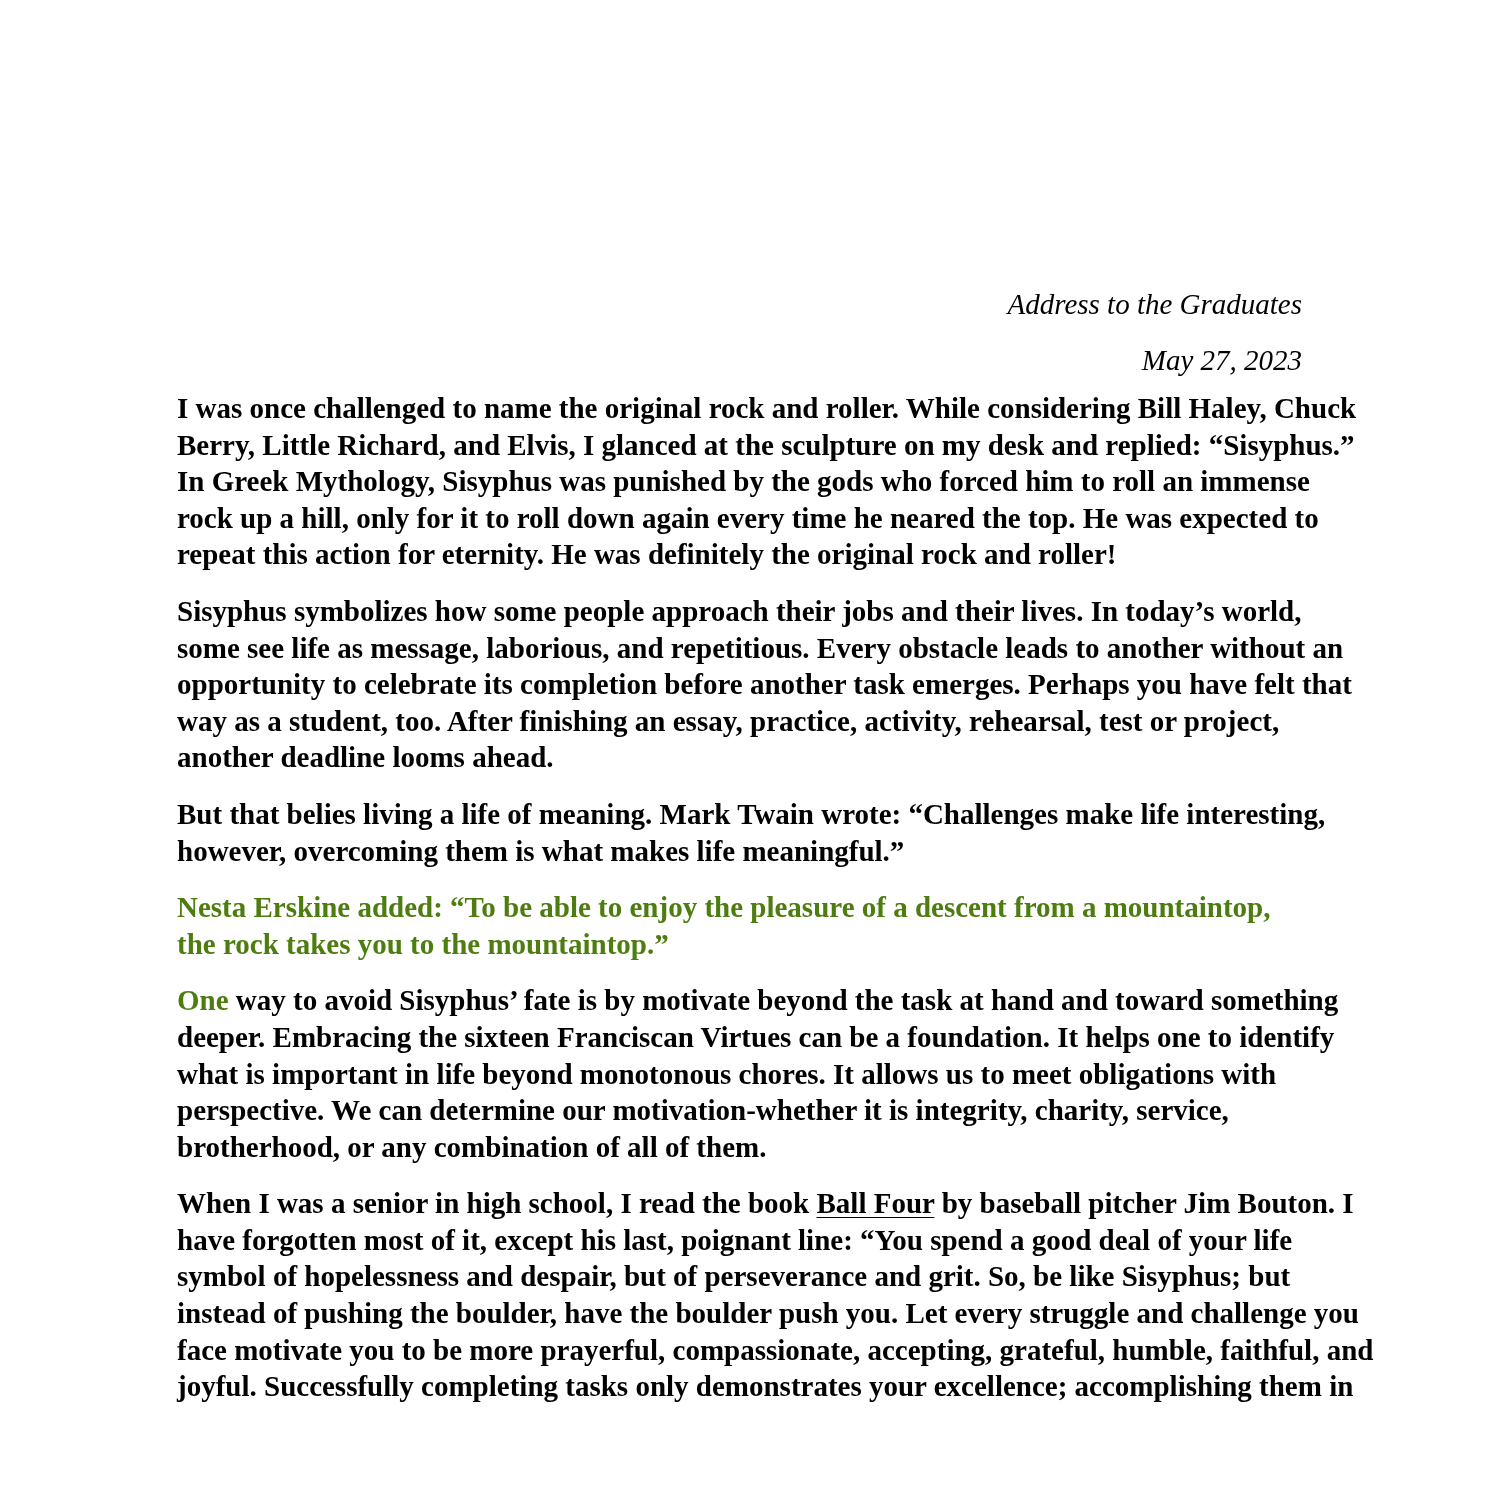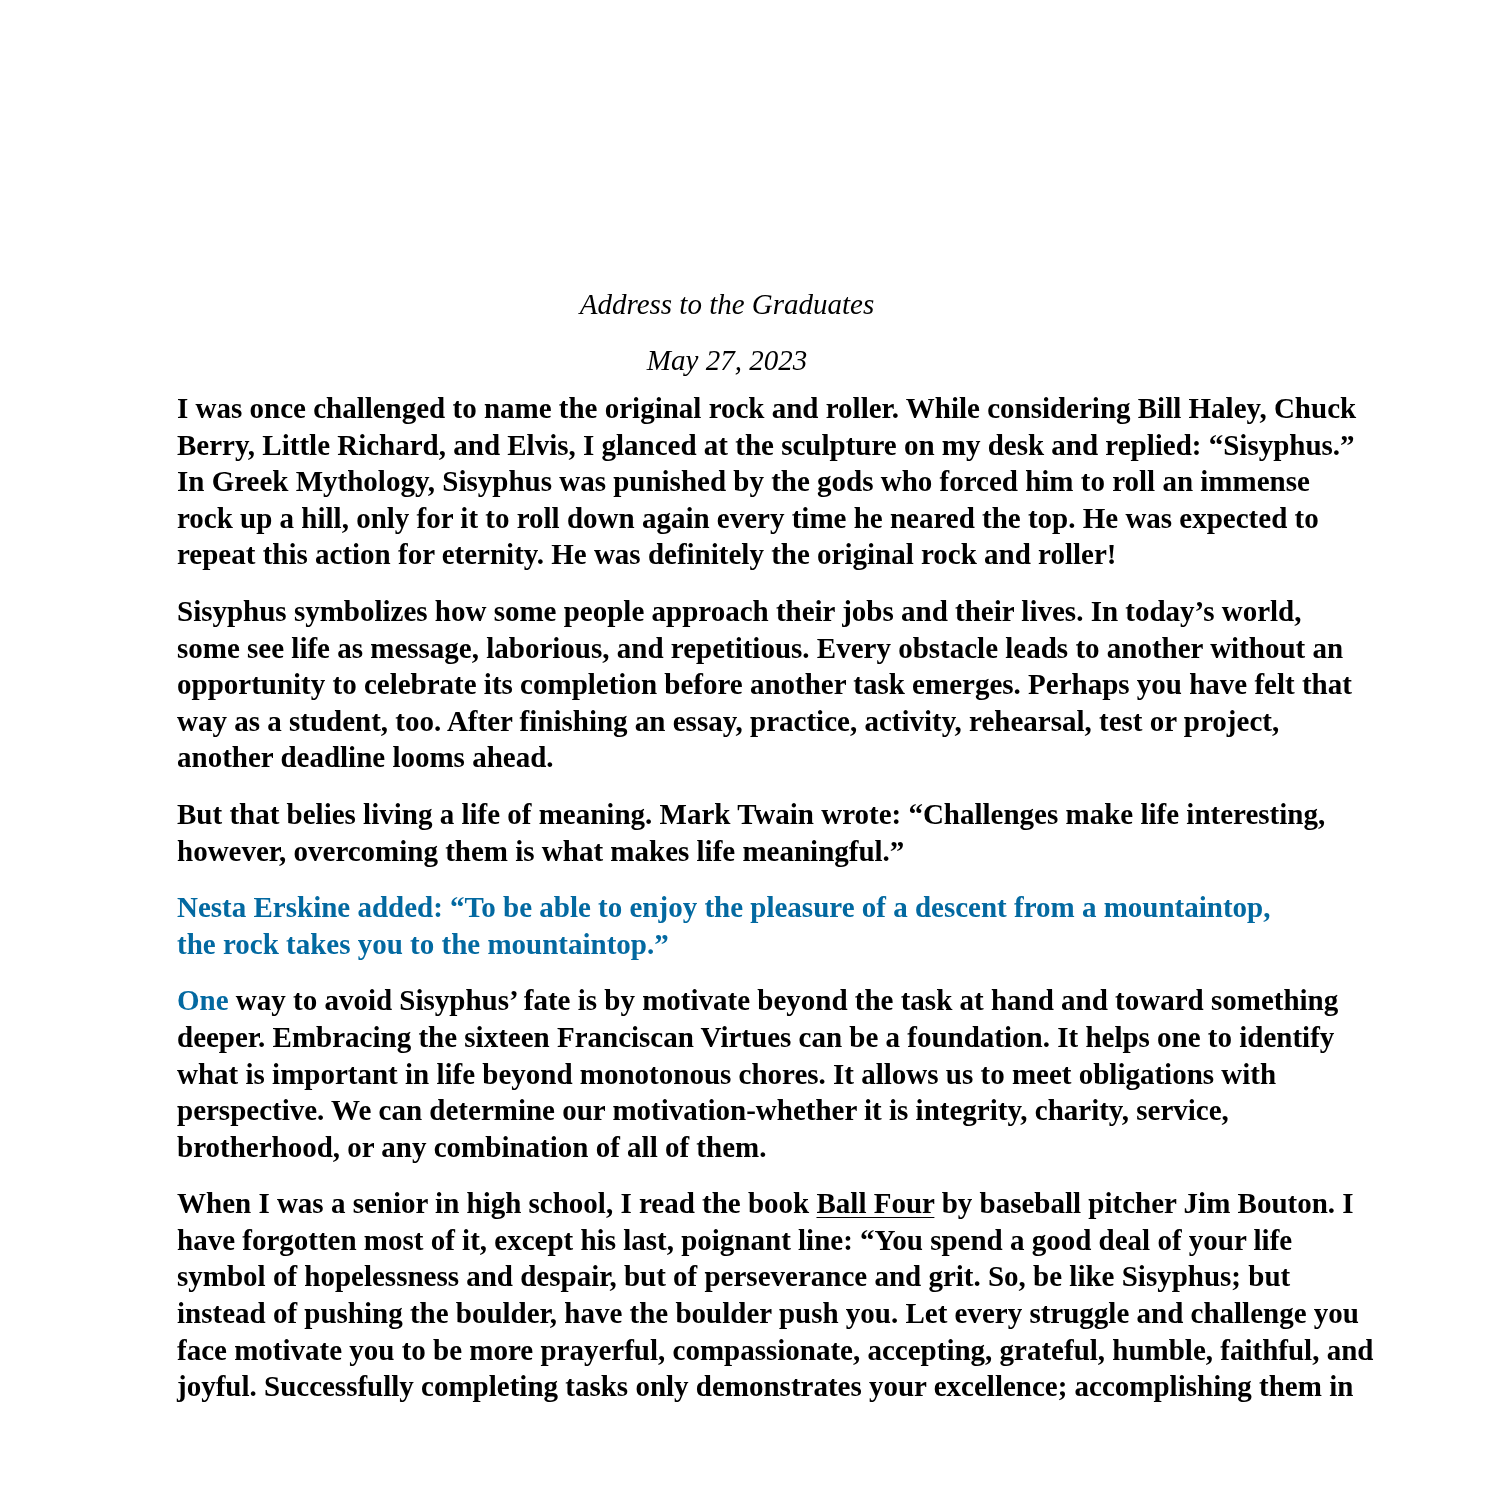--- a/index.html
+++ b/index.html
@@ -15,38 +15,38 @@
       font-family: "Liberation Serif", "DejaVu Serif", serif;
       color: #000000;
     }
     .page {
       position: absolute;
       left: 177px;
       top: 286px;
       width: 1150px;
     }
     .title, .date {
-      text-align: center;
+      text-align: right;
       font-style: italic;
       font-size: 29px;
       line-height: 36px;
       margin: 0;
       position: relative;
       left: -25px;
     }
     .title { margin-bottom: 20px; }
     .date { margin-bottom: 12px; }
     p.para {
       margin: 0 0 20px 0;
       font-size: 29px;
       line-height: 36.6px;
       white-space: nowrap;
     }
     p.para span.line { display: block; font-weight: bold; }
-    .gray { color: #0369a1; }
+    .gray { color: #4d7c0f; }
     .underline { text-decoration: underline; text-underline-offset: 4px; text-decoration-thickness: 1px; }
   </style>
 </head>
 <body>
 
 <div class="page">
   <p class="title">Address to the Graduates</p>
   <p class="date">May 27, 2023</p>
 
   <p class="para">

